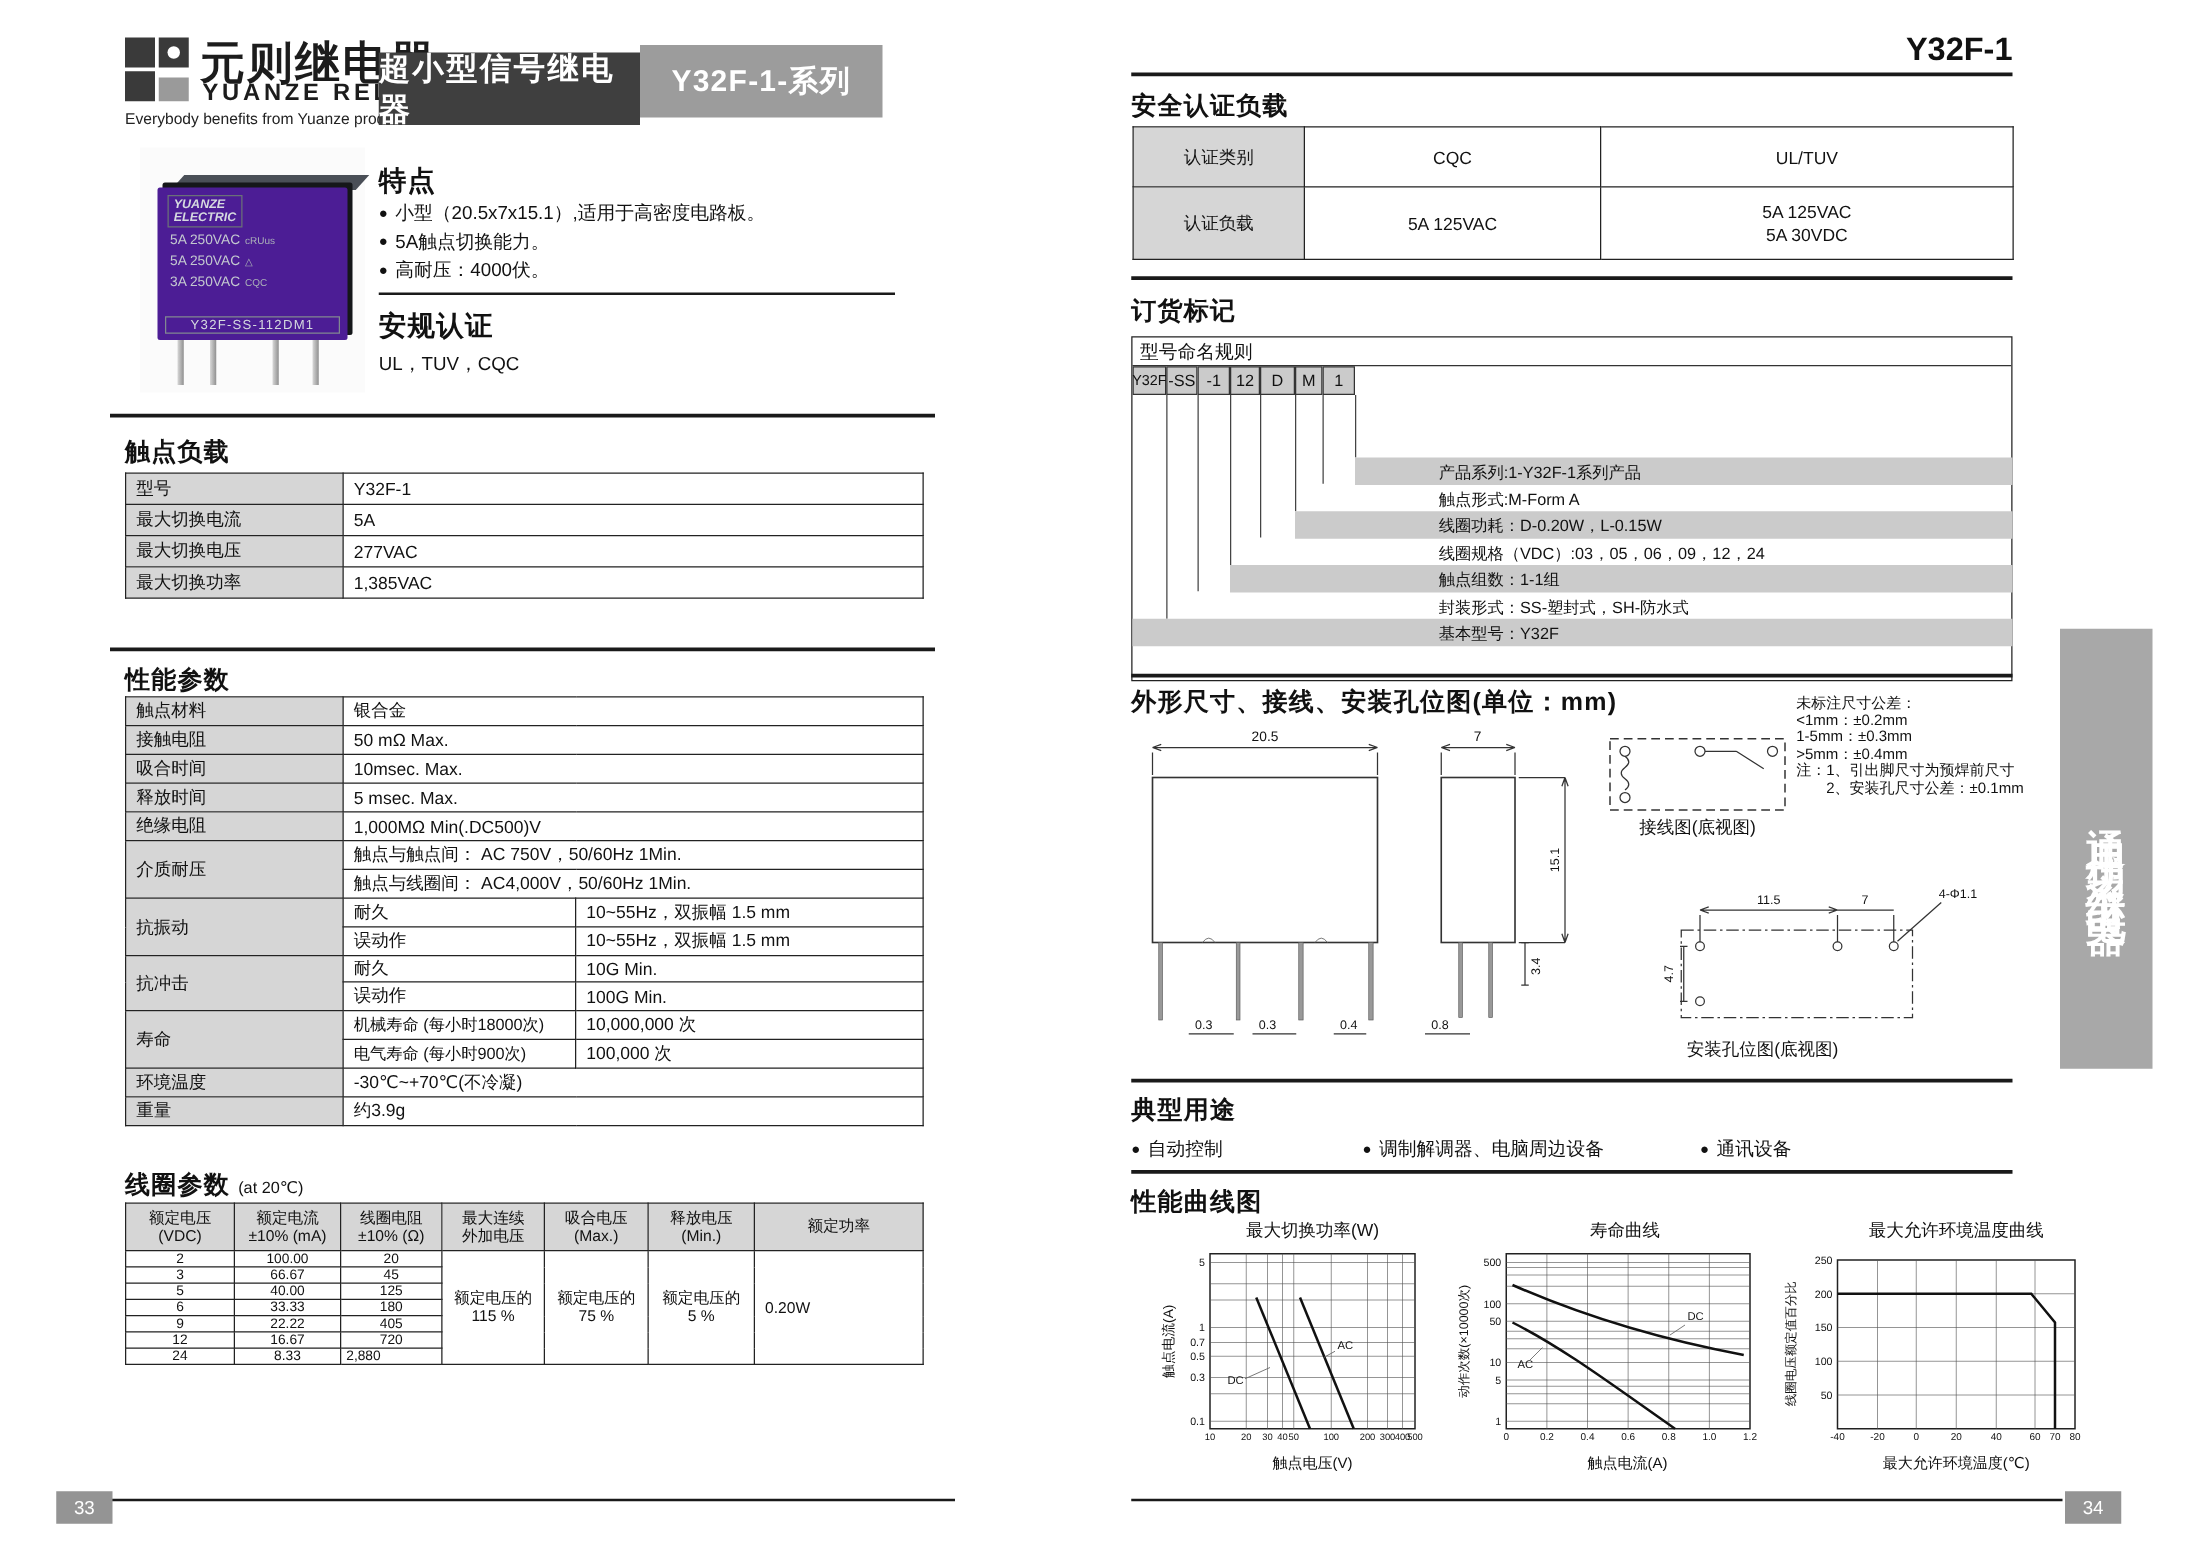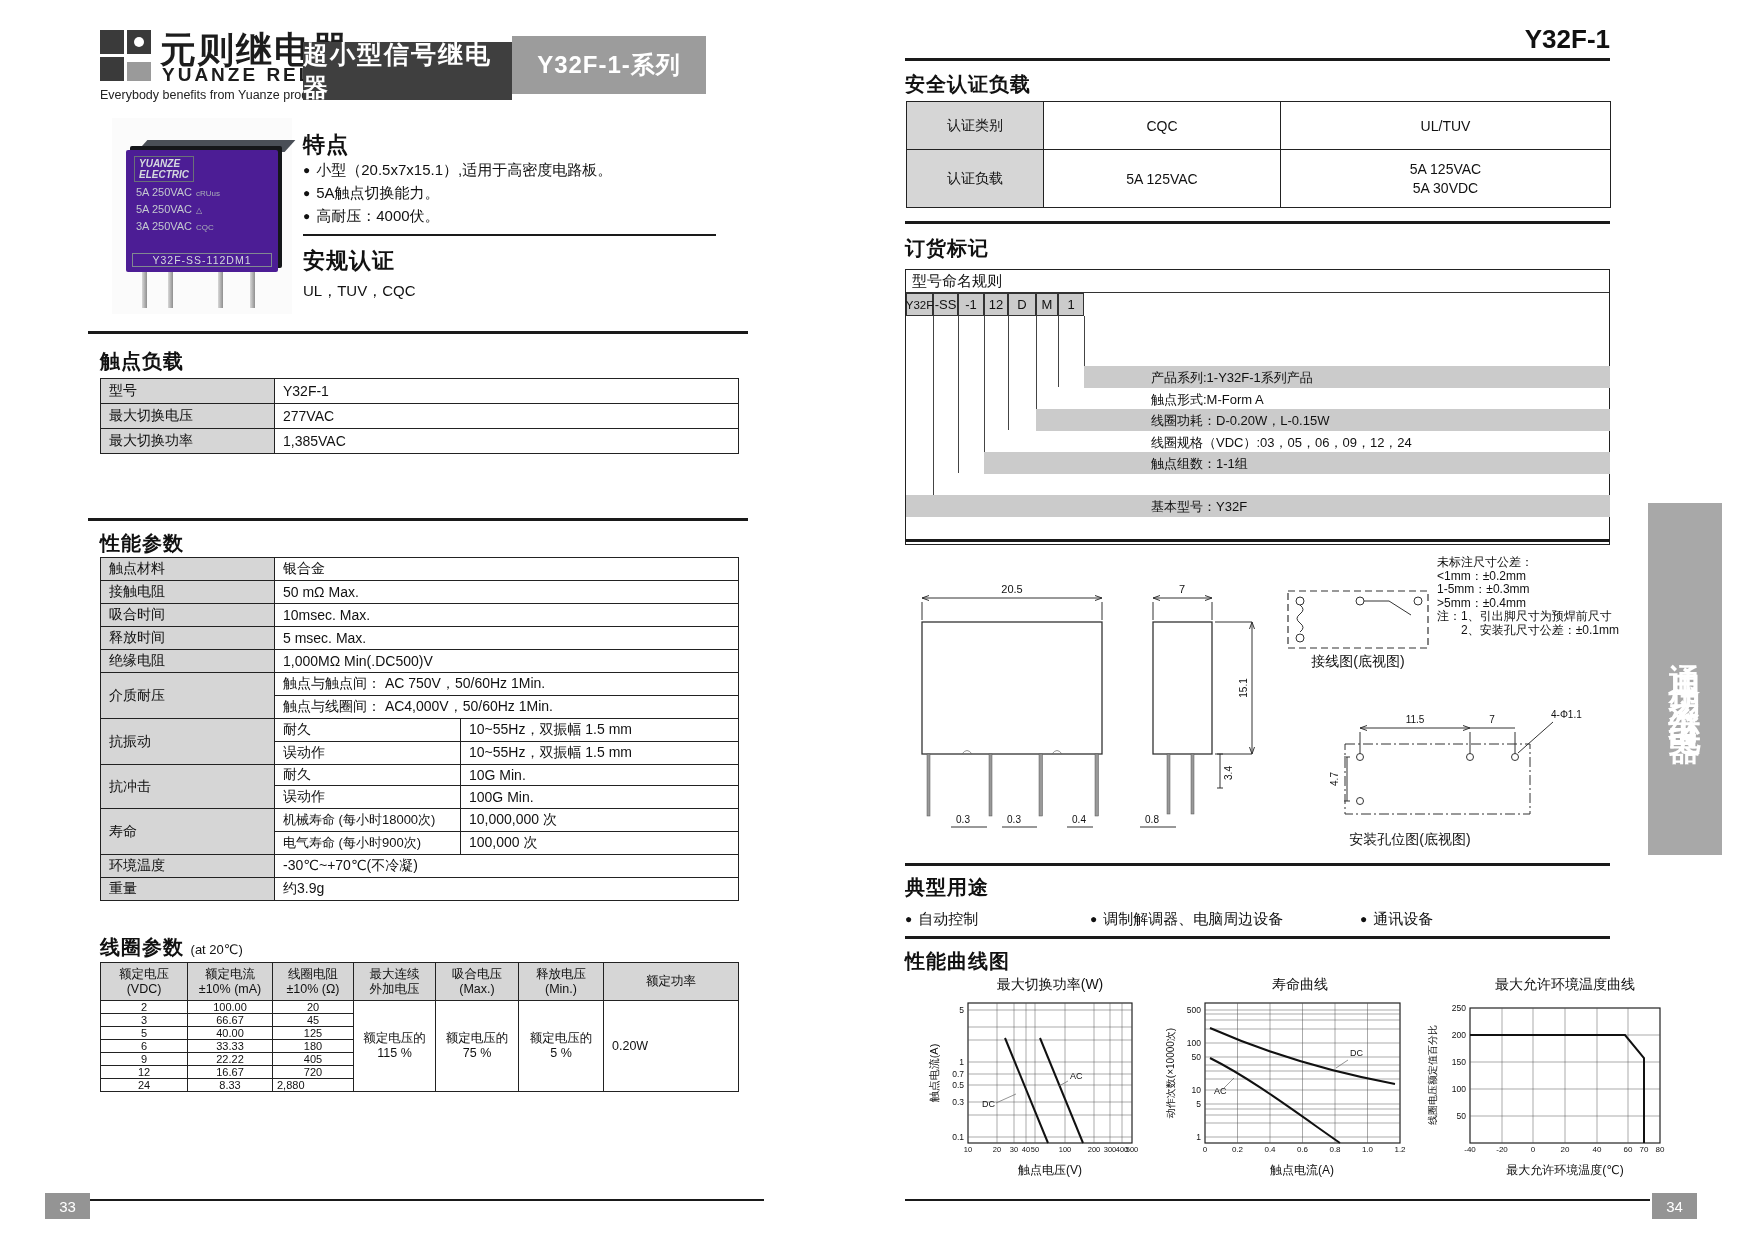--- a/index.html
+++ b/index.html
@@ -101,20 +101,24 @@
   <div class="abs sec-h" style="left:100px;top:348px">触点负载</div>
   <table class="abs" style="left:100px;top:378px;width:638px">
     <colgroup>
         <col style="width:174px">
         <col style="width:464px">
       </colgroup>
     <tbody>
         <tr style="height:25px">
           <td class="lab">型号</td>
           <td>Y32F-1</td>
+        </tr>
+    <tr style="height:25px">
+          <td class="lab">最大切换电流</td>
+          <td>5A</td>
         </tr>
     <tr style="height:25px">
           <td class="lab">最大切换电压</td>
           <td>277VAC</td>
         </tr>
     <tr style="height:25px">
           <td class="lab">最大切换功率</td>
           <td>1,385VAC</td>
         </tr>
   </tbody>
@@ -350,27 +354,31 @@
         <div class="leg-bar" style="left:130px"></div>
         <span class="leg-txt">线圈功耗：D-0.20W，L-0.15W</span>
       </div>
     <div class="leg-row" style="top:160.5px">
         <span class="leg-txt">线圈规格（VDC）:03，05，06，09，12，24</span>
       </div>
     <div class="leg-row" style="top:182px">
         <div class="leg-bar" style="left:78px"></div>
         <span class="leg-txt">触点组数：1-1组</span>
       </div>
+    <div class="leg-row" style="top:203.5px">
+        <span class="leg-txt">封装形式：SS-塑封式，SH-防水式</span>
+      </div>
     <div class="leg-row" style="top:225px">
         <div class="leg-bar" style="left:0"></div>
         <span class="leg-txt">基本型号：Y32F</span>
       </div>
   </div>
 
   <div class="abs rule" style="left:125px;top:539px;width:705px;height:3px"></div>
+  <div class="abs sec-h" style="left:125px;top:548px">外形尺寸、接线、安装孔位图(单位：mm)</div>
 
   <svg class="abs" style="left:125px;top:576px" width="710" height="290" viewBox="0 0 710 290">
 
     <path class="dim" d="M17,22H197 M17,22l7,-2.5 M17,22l7,2.5 M197,22l-7,-2.5 M197,22l-7,2.5 M17,26V44 M197,26V44"></path>
     <text x="107" y="17" font-size="11" text-anchor="middle">20.5</text>
     <rect class="body-line" x="17" y="46" width="180" height="132"></rect>
     <path class="thin" d="M57,178q5,-7 10,0 M147,178q5,-7 10,0"></path>
     <rect x="22" y="178" width="3" height="62" fill="#999" stroke="#555" stroke-width="0.5"></rect>
     <rect x="84" y="178" width="3" height="62" fill="#999" stroke="#555" stroke-width="0.5"></rect>
     <rect x="134" y="178" width="3.5" height="62" fill="#999" stroke="#555" stroke-width="0.5"></rect>

